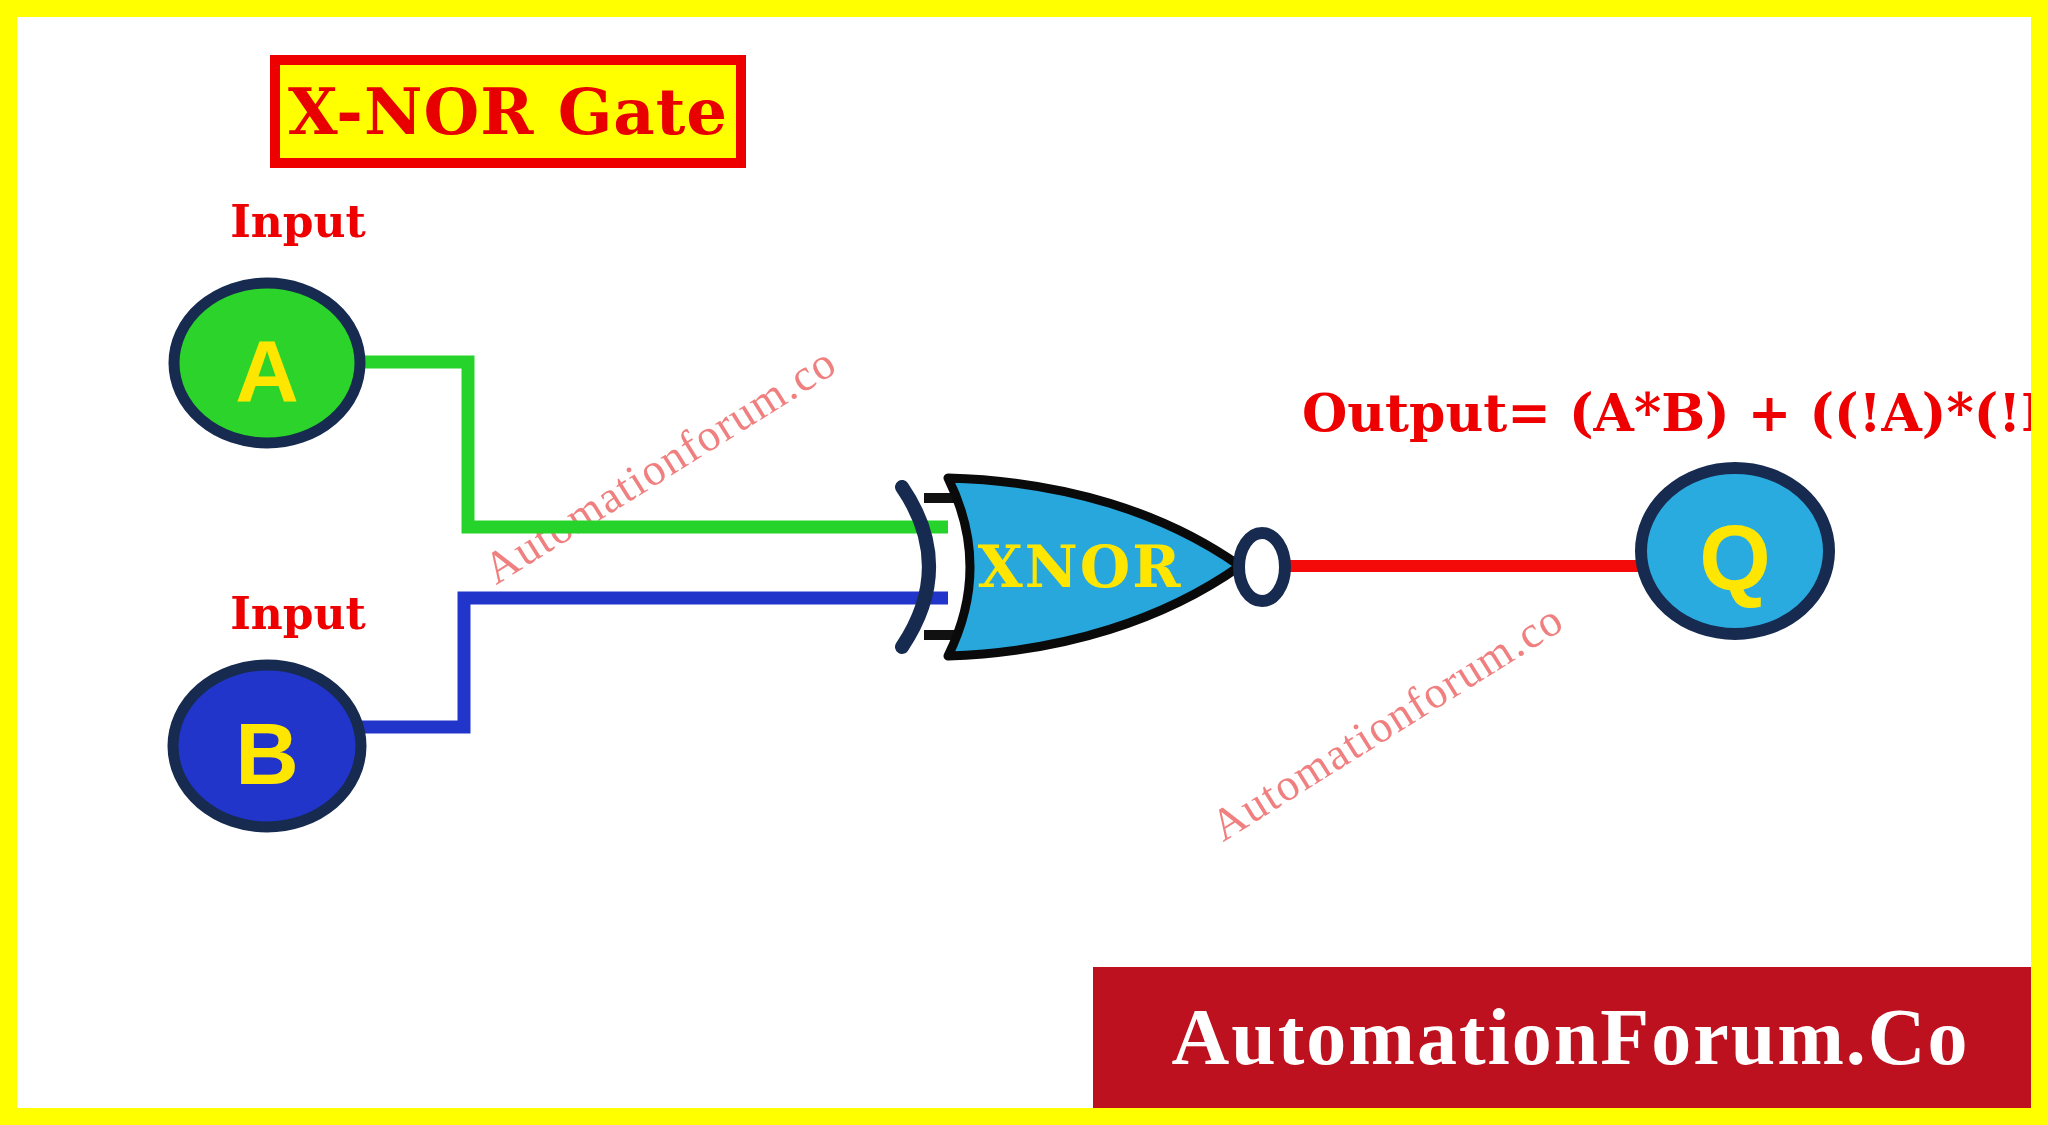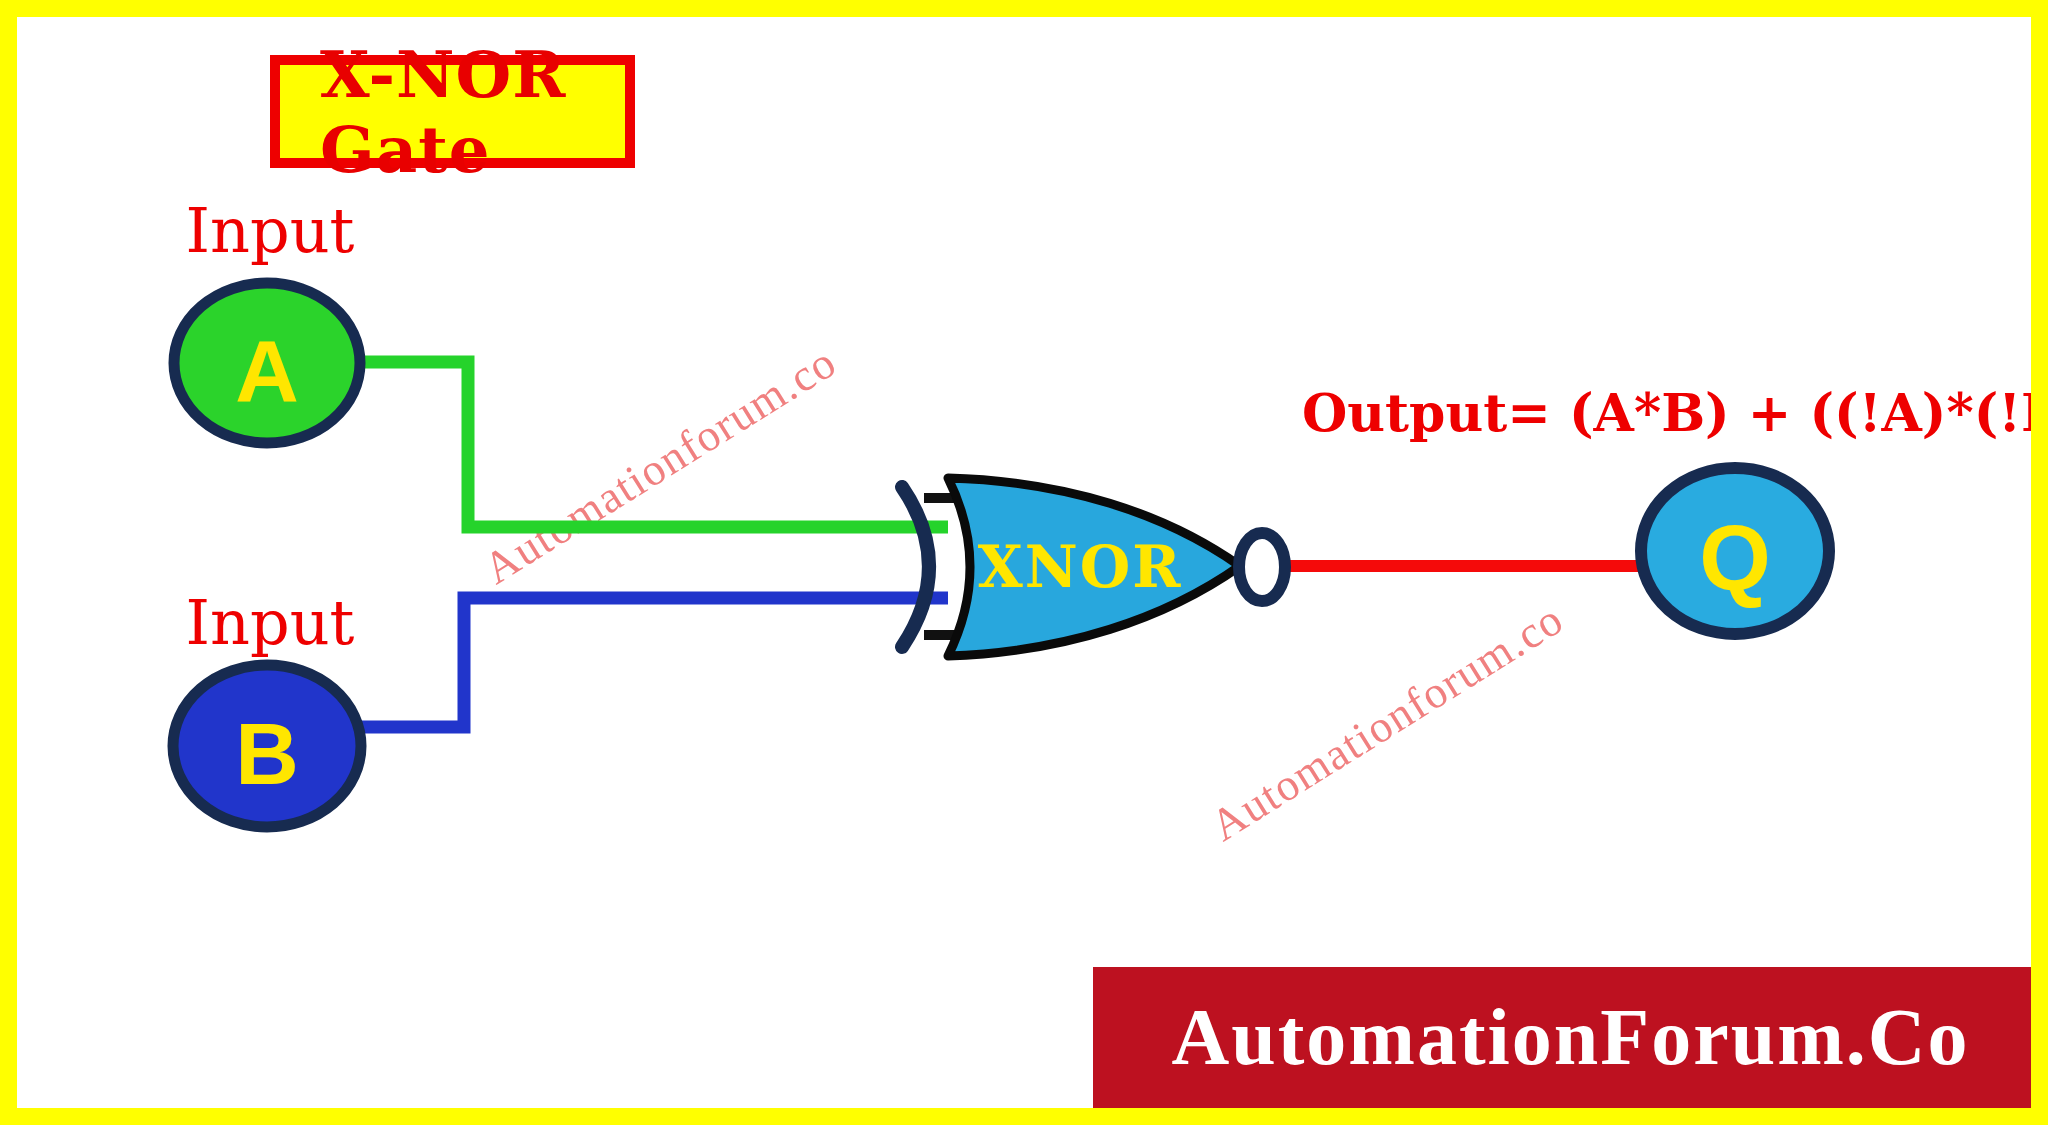--- a/index.html
+++ b/index.html
@@ -15,43 +15,43 @@
     position: absolute;
     inset: 0;
     border: 17px solid #ffff00;
     box-sizing: border-box;
     pointer-events: none;
     z-index: 40;
   }
   .abs { position: absolute; }
   .title-box {
     left: 270px; top: 55px;
-    width: 365px; height: 113px;
+    width: 476px; height: 113px;
     background: #ffff00;
     border: 10px solid #ee0000;
     box-sizing: border-box;
     display: flex; align-items: center; justify-content: center;
     z-index: 10;
-    padding-left: 40px;
   }
   .title-box span {
     color: #e80000;
     font-size: 64px;
     font-weight: 800;
     letter-spacing: 1px;
     font-family: "DejaVu Serif", serif;
   }
   .input-label {
     color: #ee0000;
-    font-size: 62px;
-    font-weight: 400;
+    font-size: 44px;
+    font-weight: 700;
     line-height: 1;
     transform: translateX(-50%);
     z-index: 10;
     font-family: "DejaVu Serif", serif;
+    margin-left: 28px;
   }
   .formula {
     left: 1302px; top: 384px;
     color: #ee0000;
     font-size: 52px;
     font-weight: 800;
     line-height: 1.1;
     white-space: nowrap;
     z-index: 10;
     font-family: "DejaVu Serif", serif;

